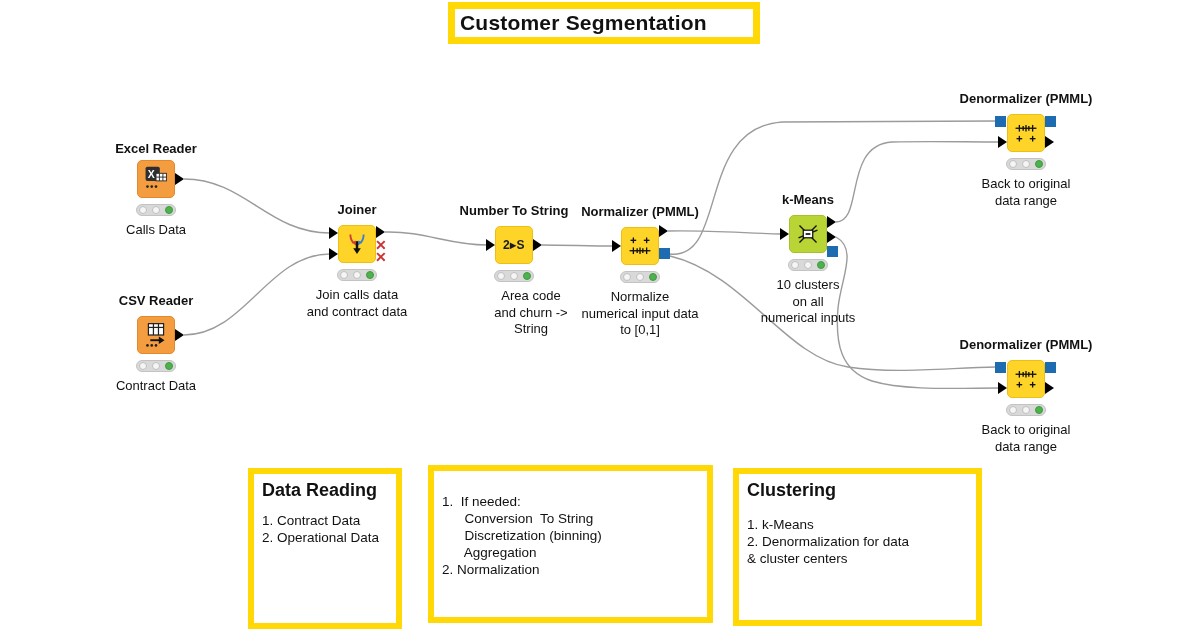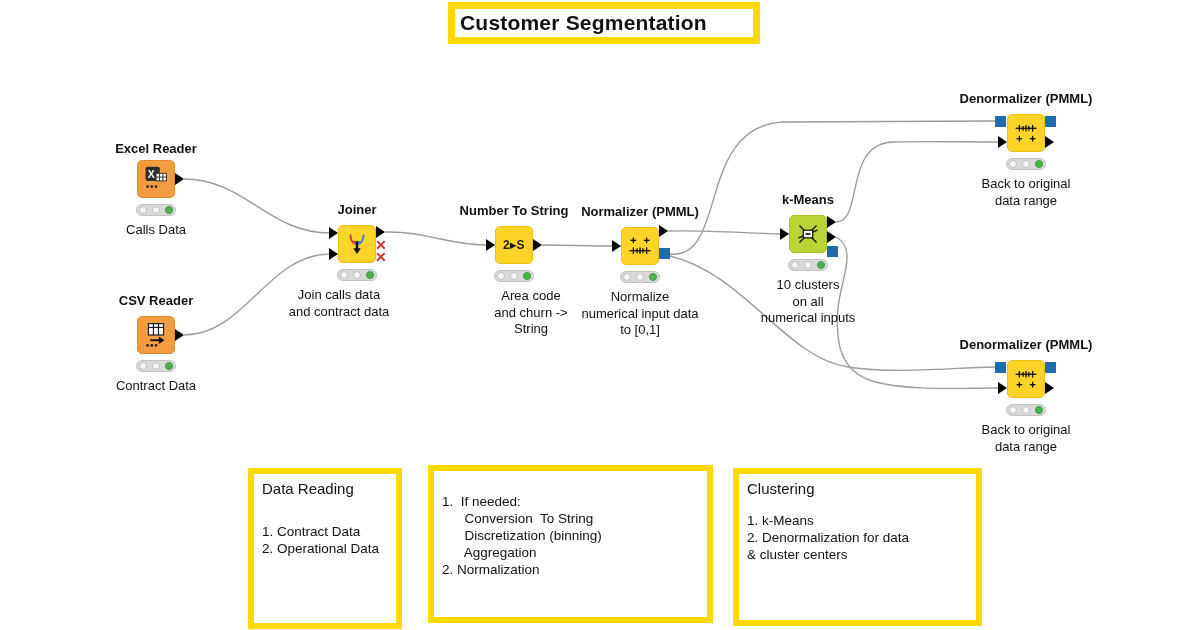--- a/index.html
+++ b/index.html
@@ -22,23 +22,23 @@
   .traffic{position:absolute;width:40px;height:12px;background:#D9D9D9;border:1px solid #C3C3C3;
     border-radius:7px;display:flex;align-items:center;justify-content:space-between;
     padding:0 2px;box-sizing:border-box;}
   .traffic i{width:8px;height:8px;border-radius:50%;background:#F5F5F5;border:1px solid #BFBFBF;box-sizing:border-box;}
   .traffic i.on{background:#4DB14D;border-color:#3F9B3F;}
   .port-tri{position:absolute;width:0;height:0;border-top:6px solid transparent;
     border-bottom:6px solid transparent;border-left:9px solid #000;}
   .port-sq{position:absolute;width:11px;height:11px;background:#1D6CB2;}
   .err-x{position:absolute;color:#CC3333;font-size:14px;font-weight:bold;line-height:12px;}
   .annotation{position:absolute;background:#fff;border:6px solid #FFD805;box-sizing:border-box;padding:4px 8px;}
-  .a-title{font-size:15px;font-weight:normal;padding-top:2px;}
+  .a-title{font-size:18px;font-weight:bold;padding-top:2px;}
   .a-body{font-size:13.5px;line-height:17px;white-space:pre;}
-  .mt26{margin-top:26px;} .mt18{margin-top:18px;} .mt15{margin-top:15px;}
+  .mt26{margin-top:11px;} .mt18{margin-top:18px;} .mt15{margin-top:15px;}
 </style>
 </head>
 <body>
 
 <div class="wf-title">Customer Segmentation</div>
 
 <svg class="edges" width="1200" height="630">
   <g fill="none" stroke="#9B9B9B" stroke-width="1.4">
     <path d="M184,179 C245,179 268,233 330,233"></path>
     <path d="M184,335 C245,335 268,254 330,254"></path>
@@ -124,21 +124,21 @@
 <div class="port-tri" style="left:329px;top:227px"></div>
 <div class="port-tri" style="left:329px;top:248px"></div>
 <div class="port-tri" style="left:376px;top:226px"></div>
 <div class="err-x" style="left:375px;top:239px">✕</div>
 <div class="err-x" style="left:375px;top:251px">✕</div>
 <div class="traffic" style="left:337px;top:269px">
   <i></i>
     <i></i>
     <i class="on"></i>
 </div>
-<div class="node-comment" style="left:254px;top:287px">Join calls data
+<div class="node-comment" style="left:272px;top:287px">Join calls data
 and contract data</div>
 
 <div class="node-label" style="left:404px;top:203px">Number To String</div>
 <div class="node yellow" style="left:495px;top:226px">
   <span class="icon">
     <span class="icon-text">2▸S</span>
   </span>
 </div>
 <div class="port-tri" style="left:486px;top:239px"></div>
 <div class="port-tri" style="left:533px;top:239px"></div>

